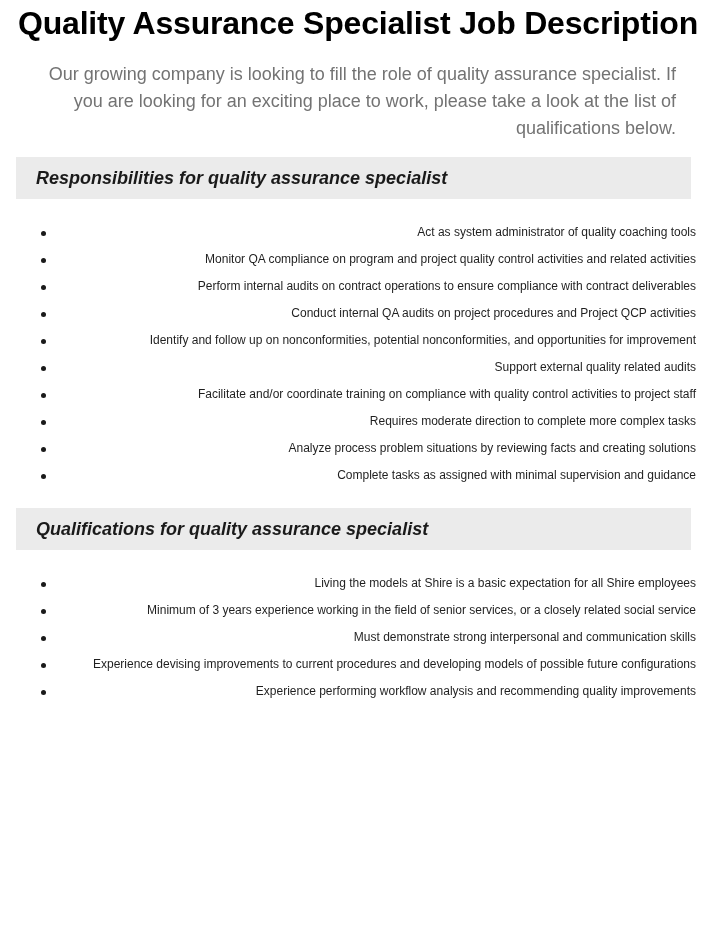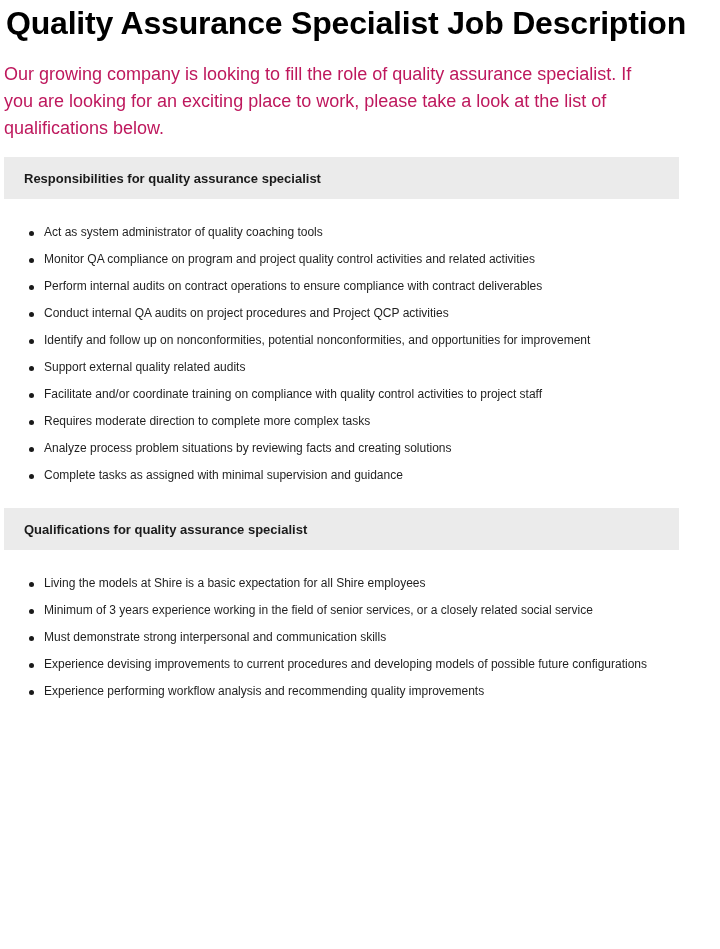--- a/index.html
+++ b/index.html
@@ -9,54 +9,56 @@
     }
     body {
       width: 720px;
       height: 949px;
       overflow: hidden;
       font-family: "Liberation Sans", "DejaVu Sans", sans-serif;
       color: #1a1a1a;
     }
     .page {
       position: relative;
-      padding: 0 25px 0 4px;
+      padding: 0 25px 0 16px;
+      text-align: right;
     }
     .title {
       margin: 0;
       padding-top: 2px;
       padding-left: 2px;
       font-size: 32px;
       line-height: 42px;
       font-weight: bold;
       color: #000000;
       letter-spacing: -0.2px;
       white-space: nowrap;
     }
     .intro {
       margin: 17px 0 0 0;
       font-size: 18px;
       line-height: 27px;
-      color: #be185d;
+      color: #737373;
       width: 660px;
     }
     .section-heading {
       margin: 15px 0 0 0;
       background: #ebebeb;
       height: 42px;
       box-sizing: border-box;
       padding: 0 0 0 20px;
       display: flex;
       align-items: center;
       width: 675px;
     }
     .section-heading span {
-      font-size: 13px;
+      font-size: 18px;
       font-weight: bold;
       color: #1a1a1a;
+      font-style: italic;
     }
     ul.items {
       margin: 20px 0 0 0;
       padding: 0 0 0 40px;
       list-style: none;
     }
     ul.items li {
       position: relative;
       font-size: 12px;
       line-height: 27px;

